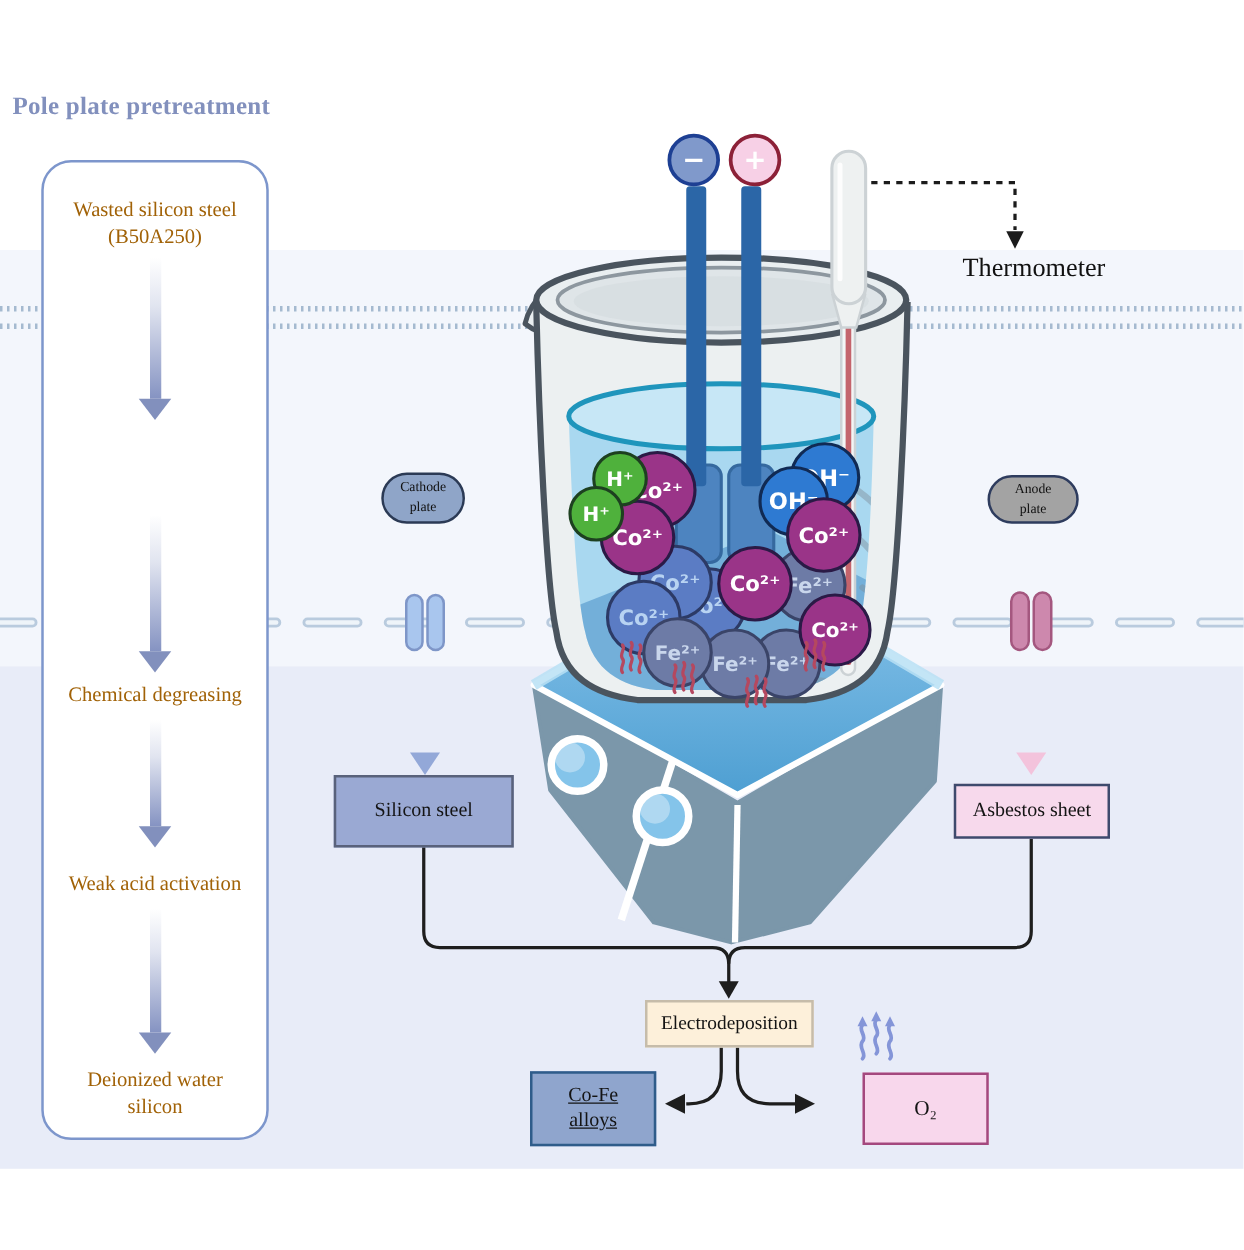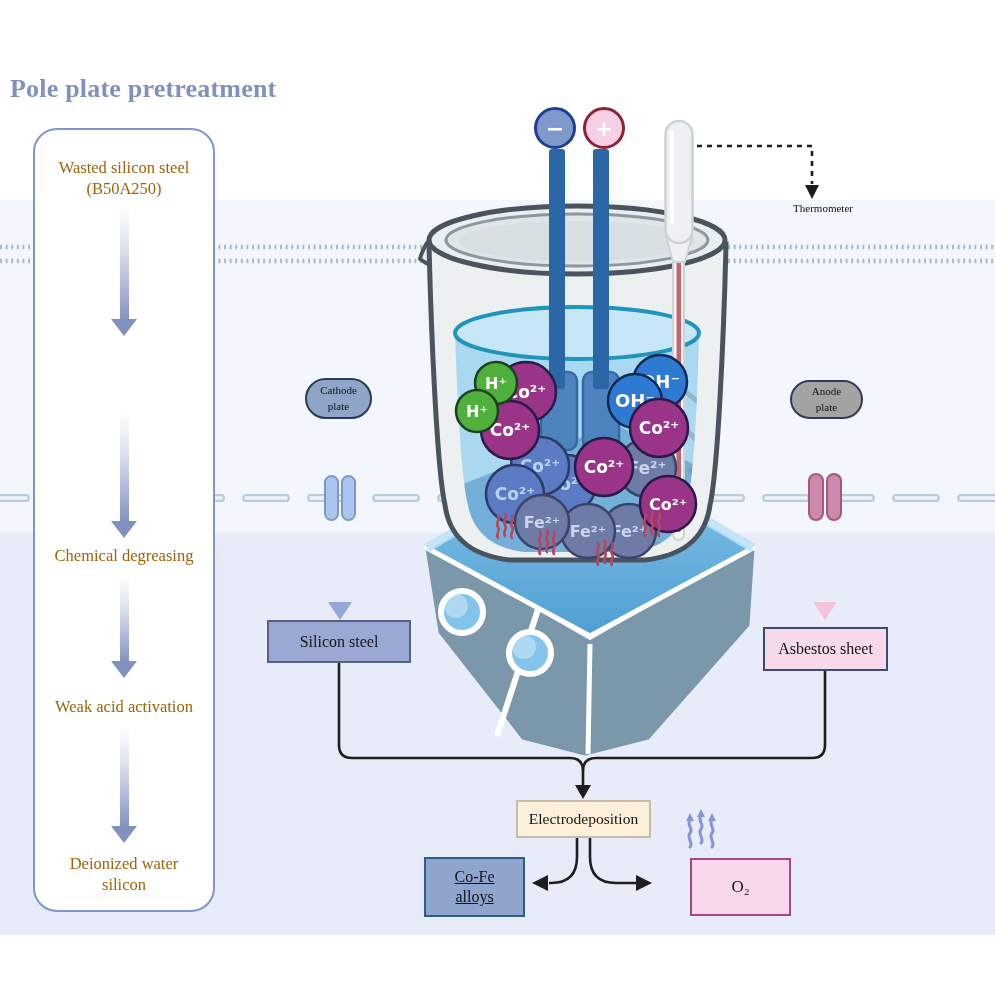--- a/index.html
+++ b/index.html
@@ -1,41 +1,41 @@
 <!DOCTYPE html>
 <html><head>
 <meta charset="utf-8">
 <style>
   html,body{margin:0;padding:0;background:#ffffff;}
   #stage{position:relative;width:995px;height:1000px;overflow:hidden;background:#ffffff;
          font-family:"Liberation Serif","DejaVu Serif",serif;}
   #scene{position:absolute;left:0;top:0;}
   .abs{position:absolute;}
-  #title{left:10px;top:74px;font-size:26px;font-weight:bold;color:#8290bd;letter-spacing:.2px;}
+  #title{left:10px;top:74px;font-size:20px;font-weight:bold;color:#8290bd;letter-spacing:.2px;}
   #flow-panel{left:33px;top:128px;width:182px;height:784px;background:#ffffff;
               border:2.5px solid #7d96cc;border-radius:24px;box-sizing:border-box;}
   .flow-step{left:33px;width:182px;text-align:center;font-size:16.5px;color:#a16207;line-height:21px;}
   .flow-step span{display:block;}
   .varrow{width:26px;display:flex;flex-direction:column;align-items:center;}
   .varrow .shaft{width:9px;flex:1;
       background:linear-gradient(to bottom, rgba(133,147,194,0) 0%, rgba(133,147,194,.25) 35%, #8593c2 100%);}
   .varrow .head{width:0;height:0;border-left:13px solid transparent;border-right:13px solid transparent;
       border-top:17px solid #8290bd;}
   .pill{border-radius:22px;box-sizing:border-box;display:flex;flex-direction:column;align-items:center;
         justify-content:center;font-size:11px;line-height:15.5px;color:#111;text-align:center;}
   #cathode-pill{left:305px;top:378px;width:67px;height:41px;background:#8fa5c8;border:2px solid #2b3a55;}
   #anode-pill{left:790px;top:380px;width:73px;height:39px;background:#a3a3a3;border:2px solid #2e3c5e;}
   .pbox{box-sizing:border-box;display:flex;flex-direction:column;align-items:center;justify-content:center;
         text-align:center;font-size:16px;color:#141414;line-height:20px;}
-  #silicon-steel-box{left:267px;top:620px;width:144px;height:43px;background:#9aa9d3;border:2px solid #59627b;}
+  #silicon-steel-box{left:267px;top:620px;width:144px;height:58px;background:#9aa9d3;border:2px solid #59627b;}
   #asbestos-box{left:763px;top:627px;width:125px;height:44px;background:#f7d9ec;border:2px solid #3e4a6d;}
   #electrodeposition-box{left:516px;top:800px;width:135px;height:38px;background:#fdf0da;border:2px solid #c6bcaa;font-size:15.5px;}
   #cofe-box{left:424px;top:857px;width:101px;height:60px;background:#8fa5cd;border:2px solid #2f5c8a;text-decoration:underline;}
   #o2-box{left:652px;top:858px;width:101px;height:58px;background:#f8d7ec;border:2px solid #a4487e;font-size:17px;margin-left:38px;}
-  #thermometer-label{left:770px;top:202px;width:106px;text-align:center;font-size:11px;color:#111;}
+  #thermometer-label{left:770px;top:202px;width:106px;text-align:center;font-size:21px;color:#111;}
   .terminal{width:42px;height:42px;border-radius:50%;box-sizing:border-box;display:flex;align-items:center;
             justify-content:center;font-family:"DejaVu Sans",sans-serif;font-weight:bold;font-size:22px;color:#ffffff;}
   #neg-terminal{left:534px;top:107px;background:#8099cb;border:3px solid #1d3f93;}
   #pos-terminal{left:583px;top:107px;background:#f7d0e6;border:3px solid #8c2138;}
 </style>
 </head>
 <body>
 
 <div id="stage">
 

